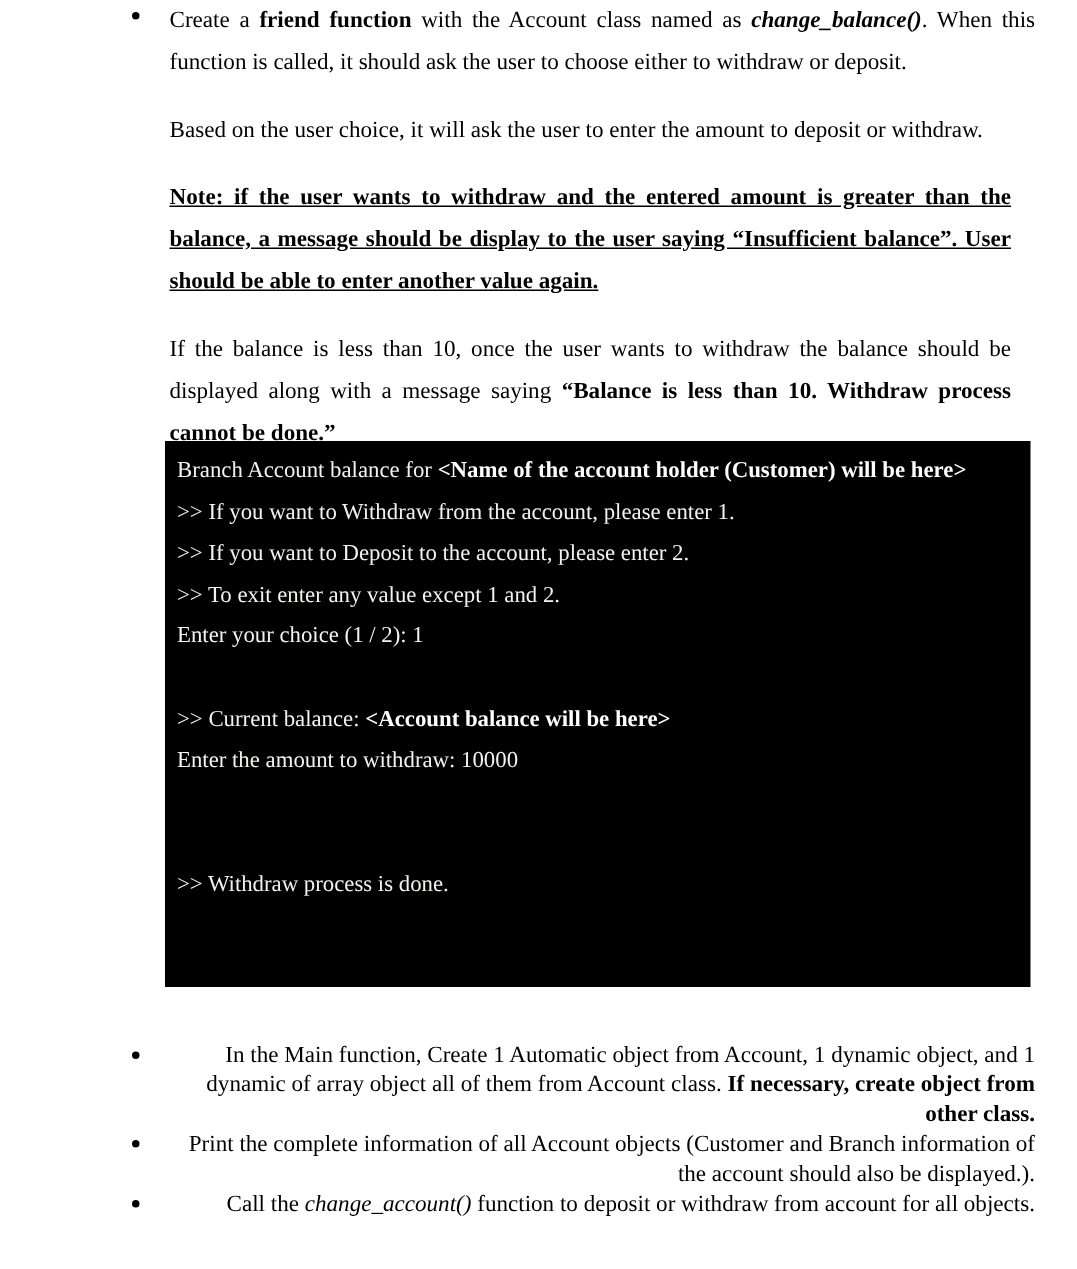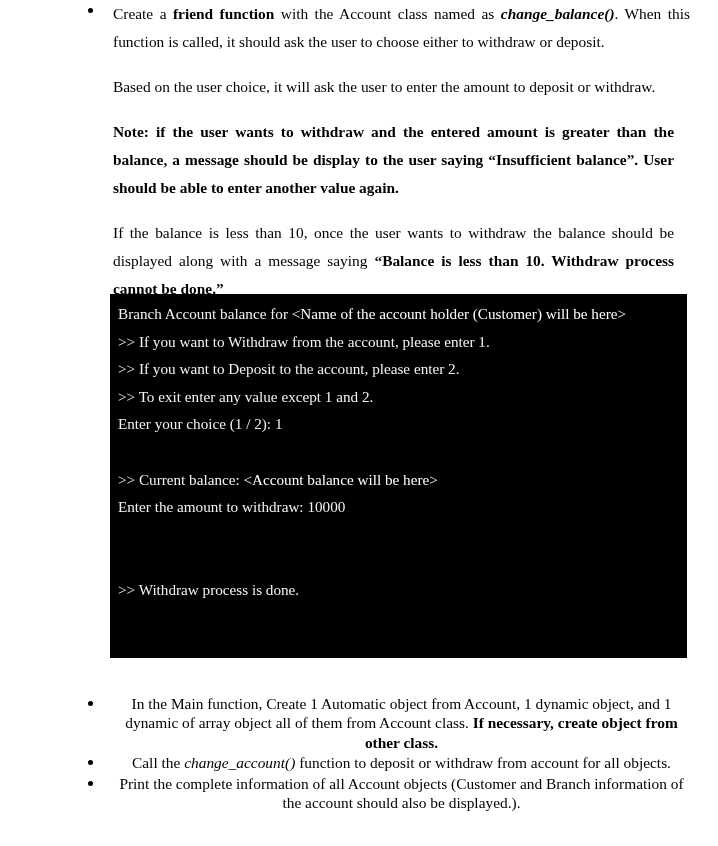--- a/index.html
+++ b/index.html
@@ -69,36 +69,36 @@
     overflow: hidden;
   }
   .console-line {
     font-family: "Liberation Serif", "DejaVu Serif", serif;
     font-size: 15.2px;
     line-height: 27.6px;
     white-space: pre;
     color: #f5f2ee;
   }
   .console-line.blank { color: transparent; }
-  .console-line b { font-weight: normal; color: #ffffff; text-align: center; }
+  .console-line b { font-weight: bold; color: #ffffff; text-align: center; }
 
   
   .bottom-list {
     position: absolute;
     left: 0;
     top: 694px;
     width: 718px;
   }
   .b-item {
     position: relative;
     padding-left: 113px;
     padding-right: 28px;
     font-size: 15.4px;
     line-height: 19.4px;
-    text-align: center;
+    text-align: right;
     margin: 0 0 1px 0;
   }
   .b-item .bullet {
     position: absolute;
     left: 88px;
     top: 7px;
     width: 5px;
     height: 5px;
     background: #000;
     border-radius: 50%;
@@ -115,21 +115,21 @@
       <span class="bullet"></span>
       <p class="para first-of-bullet"><span>Create a </span><span style="font-weight: bold;">friend function</span><span> with the Account class named as </span><span style="font-style: italic; font-weight: bold;">change_balance()</span><span>. When this function is called, it should ask the user to choose either to withdraw or deposit.</span></p>
     </div>
 
     <div class="gap-md"></div>
 
     <p class="para">Based on the user choice, it will ask the user to enter the amount to deposit or withdraw.</p>
 
     <div class="gap-md"></div>
 
-    <p class="para" style="font-weight:bold;">Note: if the user wants to withdraw and the entered amount is greater than the balance, a message should be display to the user saying “Insufficient balance”. User should be able to enter another value again.</p>
+    <p class="para" style="font-weight:bold;text-decoration:underline;">Note: if the user wants to withdraw and the entered amount is greater than the balance, a message should be display to the user saying “Insufficient balance”. User should be able to enter another value again.</p>
 
     <div class="gap-md"></div>
 
     <p class="para"><span>If the balance is less than 10, once the user wants to withdraw the balance should be displayed along with a message saying </span><span style="font-weight: bold;">“Balance is less than 10. Withdraw process cannot be done.”</span></p>
 
   </div>
 
   <div class="console">
     <div id="console-lines">
         <div class="console-line"><span>Branch Account balance for </span><b>&lt;Name of the account holder (Customer) will be here&gt;</b></div>
@@ -142,18 +142,18 @@
         <div class="console-line"><span>Enter the amount to withdraw: 10000</span></div>
         <div class="console-line blank">&nbsp;</div>
         <div class="console-line blank">&nbsp;</div>
         <div class="console-line"><span>&gt;&gt; Withdraw process is done.</span></div>
       </div>
   </div>
 
   <div class="bottom-list">
     <div id="bottom-items">
         <div class="b-item"><span class="bullet"></span><span><span>In the Main function, Create 1 Automatic object from Account, 1 dynamic object, and 1 dynamic of array object all of them from Account class. </span><span style="font-weight: bold;">If necessary, create object from other class.</span></span></div>
+        <div class="b-item"><span class="bullet"></span><span><span>Print the complete information of all Account objects (Customer and Branch information of the account should also be displayed.).</span></span></div>
         <div class="b-item"><span class="bullet"></span><span><span>Call the </span><span style="font-style: italic;">change_account()</span><span> function to deposit or withdraw from account for all objects.</span></span></div>
-        <div class="b-item"><span class="bullet"></span><span><span>Print the complete information of all Account objects (Customer and Branch information of the account should also be displayed.).</span></span></div>
       </div>
   </div>
 
 </div>
 
 </body></html>

